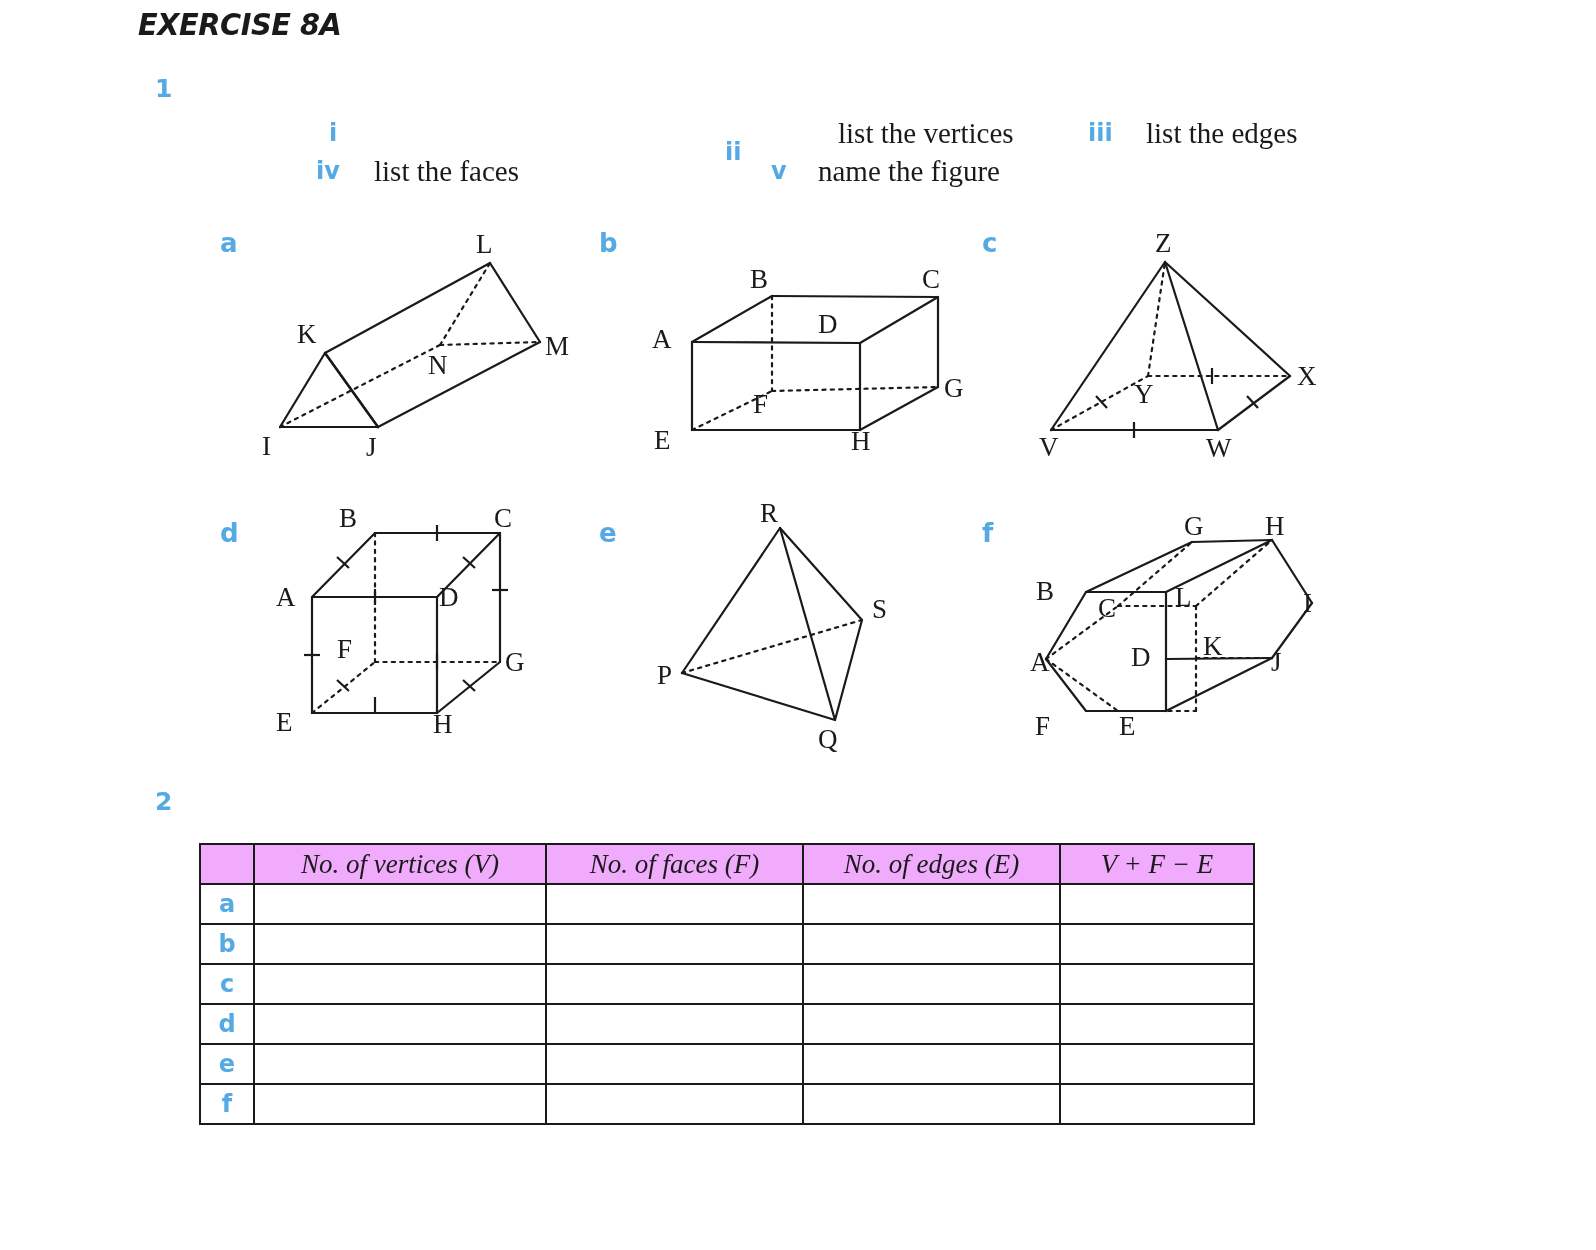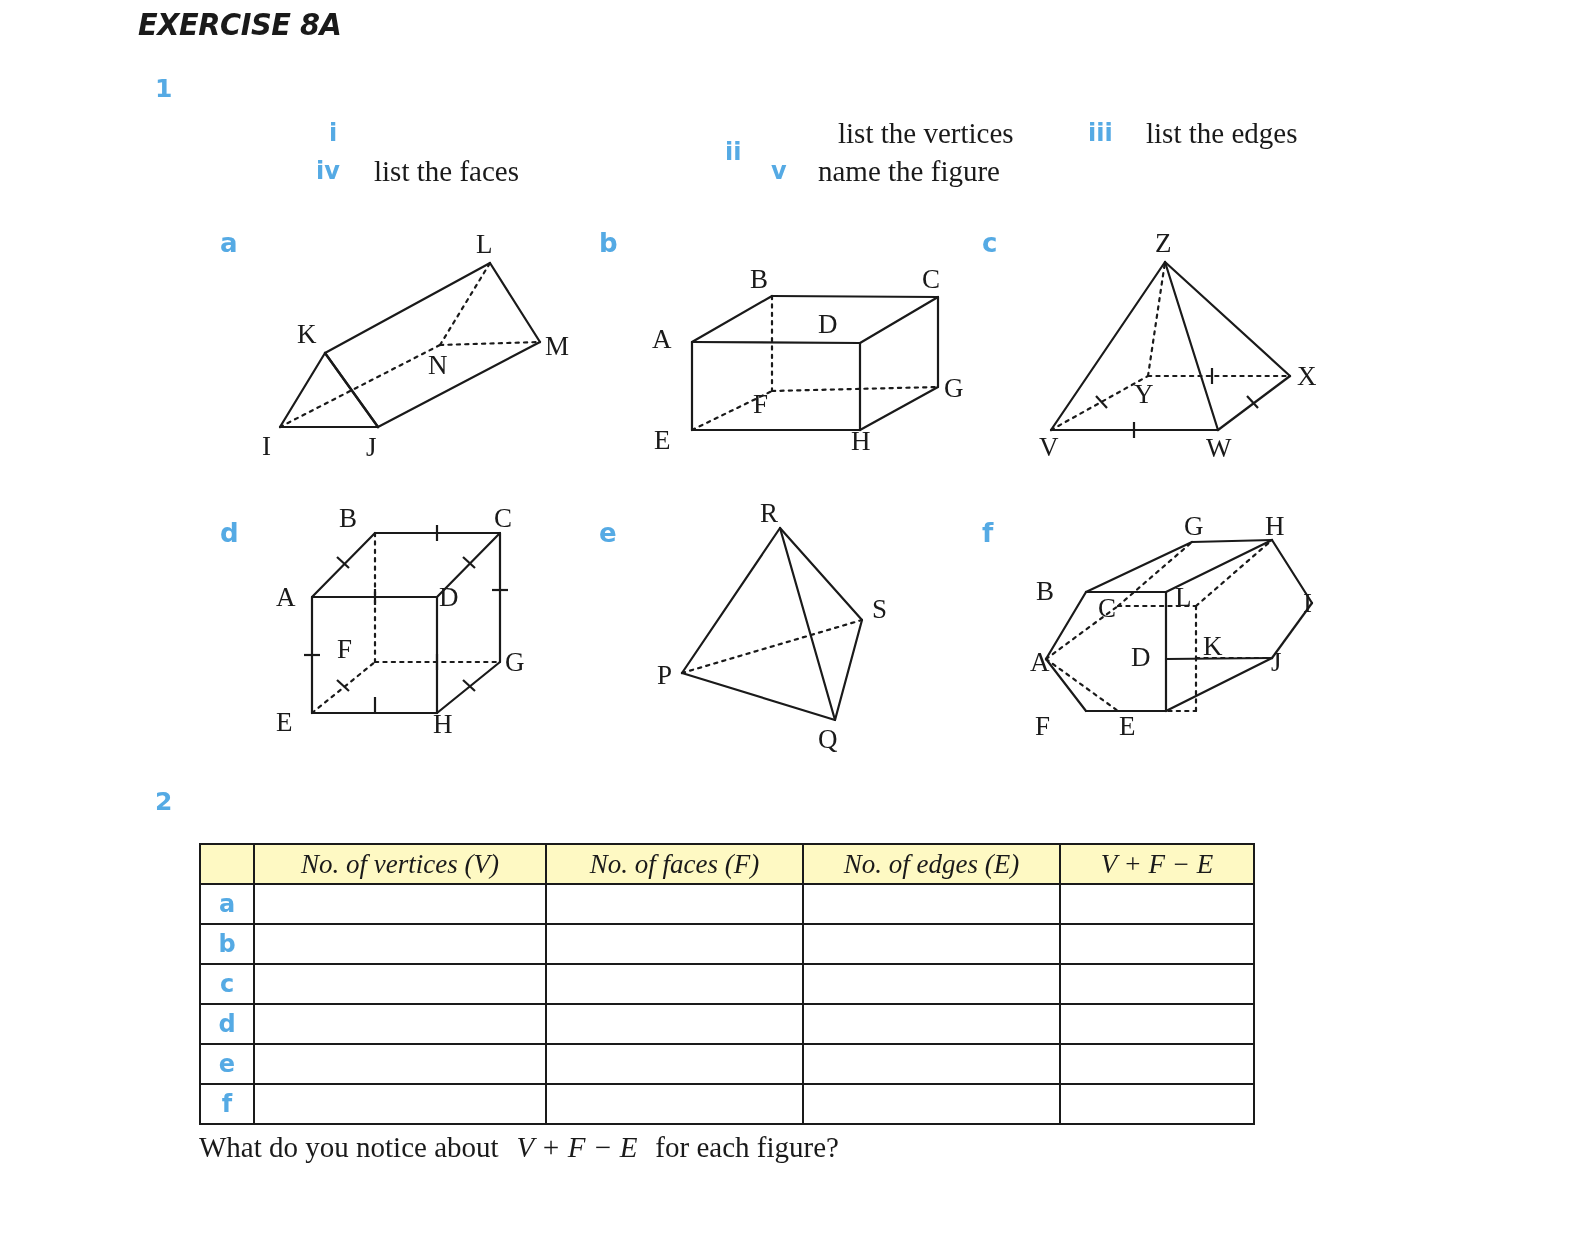--- a/index.html
+++ b/index.html
@@ -68,21 +68,21 @@
   table.euler {
     border-collapse:collapse;
     table-layout:fixed;
   }
   table.euler td, table.euler th {
     border:2px solid #1a1a1a;
     padding:0;
     background:#ffffff;
   }
   table.euler thead th {
-    background:#fef9c3;
+    background:#f0abfc;
     height:38px;
     font-weight:normal;
     font-style:italic;
     font-size:27px;
     font-family:"Liberation Serif", serif;
     white-space:nowrap;
   }
   table.euler tbody td { height:38px; }
   td.rowlabel {
     width:52px;
@@ -355,15 +355,14 @@
           <td class="rowlabel">f</td>
           <td></td>
           <td></td>
           <td></td>
           <td></td>
         </tr>
       </tbody>
     </table>
   </div>
 
-  <div class="closing"><span>What do you notice about</span><span class="gap"></span><span class="mathi">V + F − E</span><span class="gap"></span><span>for each figure?</span></div>
 
 </div>
 
 </body></html>

